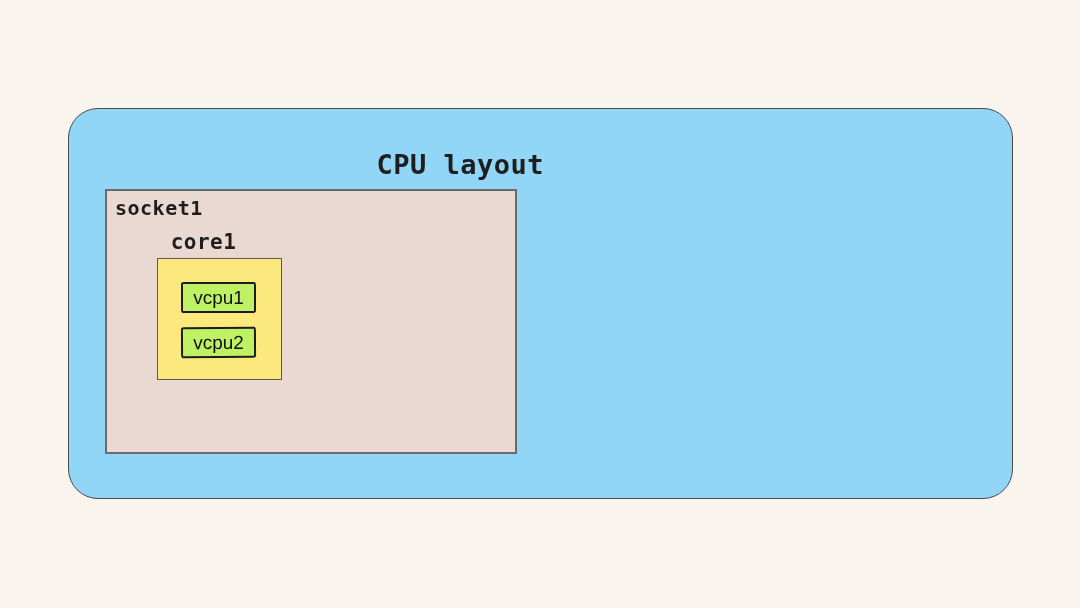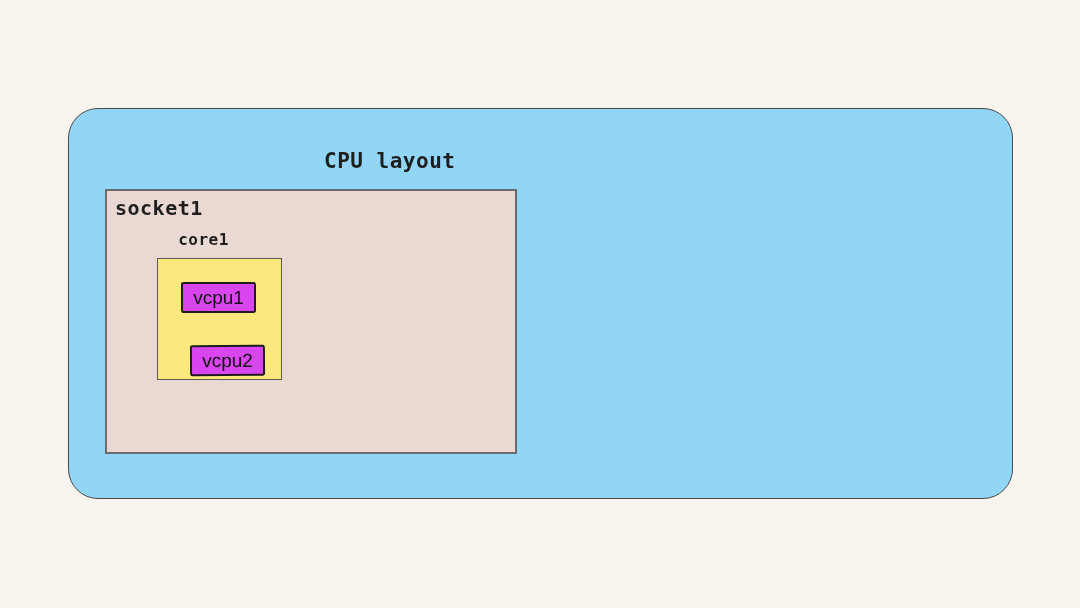--- a/index.html
+++ b/index.html
@@ -25,22 +25,22 @@
     box-sizing: border-box;
     background: #92d6f7;
     border: 1.5px solid #4a4a4a;
     border-radius: 30px;
   }
   .cpu-title {
     position: absolute;
     left: 255px;
     top: 40px;
     width: 220px;
-    text-align: left;
-    font-size: 21px;
+    text-align: right;
+    font-size: 27px;
     font-weight: bold;
     letter-spacing: 0.5px;
     white-space: nowrap;
   }
   .socket {
     position: absolute;
     top: 80px;
     width: 412px;
     height: 265px;
     box-sizing: border-box;
@@ -64,43 +64,43 @@
     background: #fce97e;
     border: 1.5px solid #5c5a4c;
   }
   .core-a { left: 50px; }
   .core-b { left: 251px; }
   .core-label {
     position: absolute;
     top: -29px;
     left: 50%;
     transform: translateX(calc(-50% - 16px));
-    font-size: 16px;
+    font-size: 21px;
     font-weight: bold;
     letter-spacing: 0.5px;
     white-space: nowrap;
   }
   .vcpu {
     position: absolute;
     left: 23px;
     width: 75px;
     height: 31px;
     box-sizing: border-box;
-    background: #d946ef;
+    background: #bef264;
     border: 2.5px solid #1c1c1c;
     border-radius: 3px 2px 4px 2px / 2px 4px 2px 4px;
     display: flex;
     align-items: center;
     justify-content: center;
     font-family: "Liberation Sans", sans-serif;
     font-size: 19px;
     color: #111;
   }
   .vcpu-a { top: 23px; }
-  .vcpu-b { top: 86px; transform: rotate(-0.3deg); margin-left: 9px; }
+  .vcpu-b { top: 68px; transform: rotate(-0.3deg); }
 </style>
 </head>
 <body>
 
 <div class="stage">
   <div class="cpu-box">
     <div class="cpu-title">CPU layout</div>
 
     <div class="socket socket-1">
       <div class="socket-label">socket1</div>

